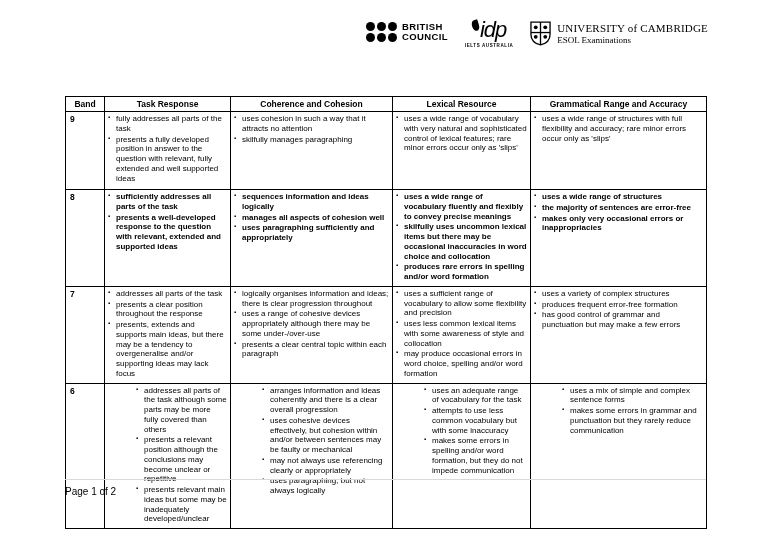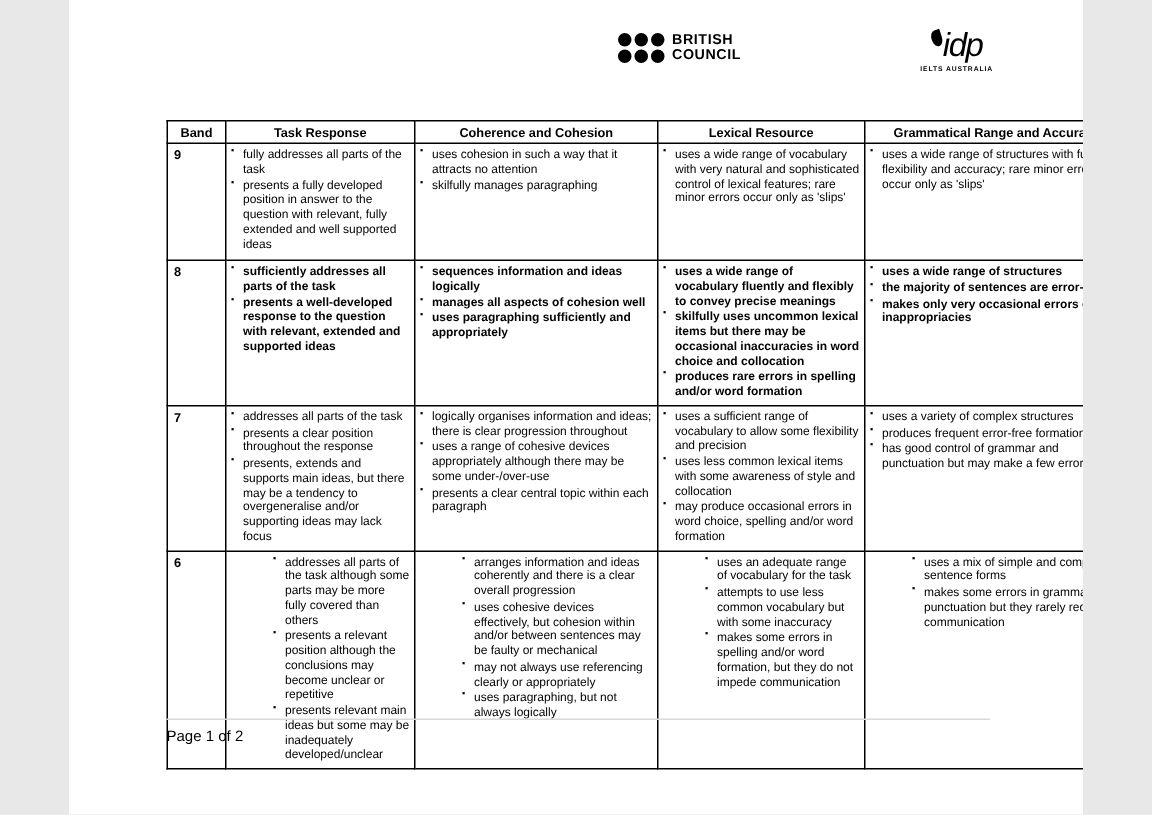--- a/index.html
+++ b/index.html
@@ -1,20 +1,20 @@
 <!DOCTYPE html>
 <html><head>
 <meta charset="utf-8">
 <style>
   * { box-sizing: border-box; margin: 0; padding: 0; }
   html, body { background: #e8e8e8; }
   body { font-family: "Liberation Sans", sans-serif; color: #000; }
   .page {
     position: relative;
-    width: 676px;
+    width: 768px;
     height: 543px;
     background: #ffffff;
     overflow: hidden;
     margin: 0 auto;
   }
 
   
   .logo-row {
     position: absolute;
     top: 19px;
@@ -51,21 +51,21 @@
     position: absolute;
     top: 56px;
     left: 65px;
     font-size: 12px;
     font-weight: bold;
   }
 
   
   table.band-table {
     position: absolute;
-    top: 80px;
+    top: 96px;
     left: 65px;
     width: 641px;
     border-collapse: collapse;
     table-layout: fixed;
   }
   .band-table th, .band-table td {
     border: 1px solid #000;
     vertical-align: top;
   }
   .band-table th {
@@ -142,20 +142,37 @@
     </div>
 
     <div class="idp-logo">
       <div class="idp-main">
         <span class="idp-mark"></span>
         <span class="idp-text">idp</span>
       </div>
       <div class="idp-sub">IELTS AUSTRALIA</div>
     </div>
 
+    <div class="cam-logo">
+      <span class="cam-shield">
+        <svg viewBox="0 0 22 26" xmlns="http://www.w3.org/2000/svg">
+          <path d="M1 1 h20 v13 c0 7 -6 10 -10 11 C7 24 1 21 1 14 Z" fill="#ffffff" stroke="#000" stroke-width="1.4"></path>
+          <line x1="11" y1="1" x2="11" y2="24.5" stroke="#000" stroke-width="1.4"></line>
+          <line x1="1" y1="12" x2="21" y2="12" stroke="#000" stroke-width="1.4"></line>
+          <circle cx="6" cy="6.5" r="2" fill="#000"></circle>
+          <circle cx="16" cy="6.5" r="2" fill="#000"></circle>
+          <circle cx="6" cy="16.5" r="2" fill="#000"></circle>
+          <circle cx="16" cy="16.5" r="2" fill="#000"></circle>
+        </svg>
+      </span>
+      <div class="cam-text">
+        <div class="cam-line1">UNIVERSITY of CAMBRIDGE</div>
+        <div class="cam-line2">ESOL Examinations</div>
+      </div>
+    </div>
 
   </div>
 
 
   <table class="band-table">
     <colgroup>
       <col style="width:39px">
       <col style="width:126px">
       <col style="width:162px">
       <col style="width:138px">

